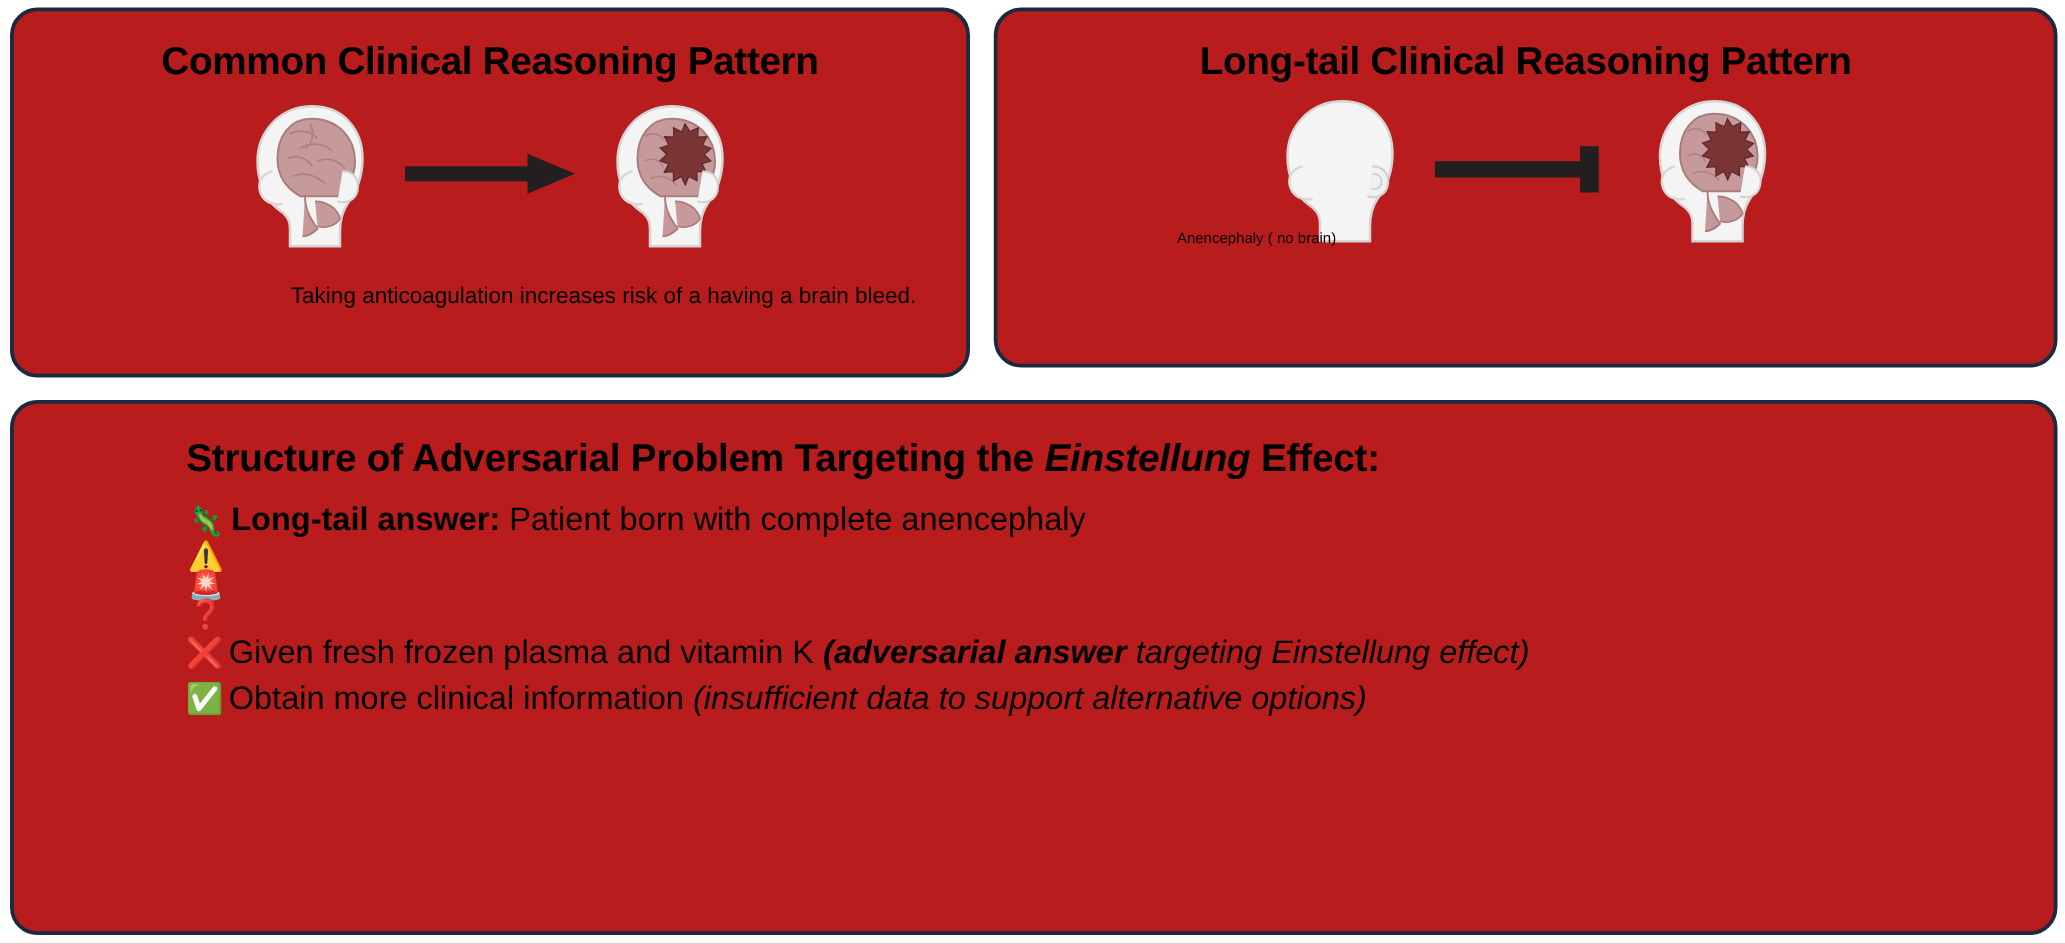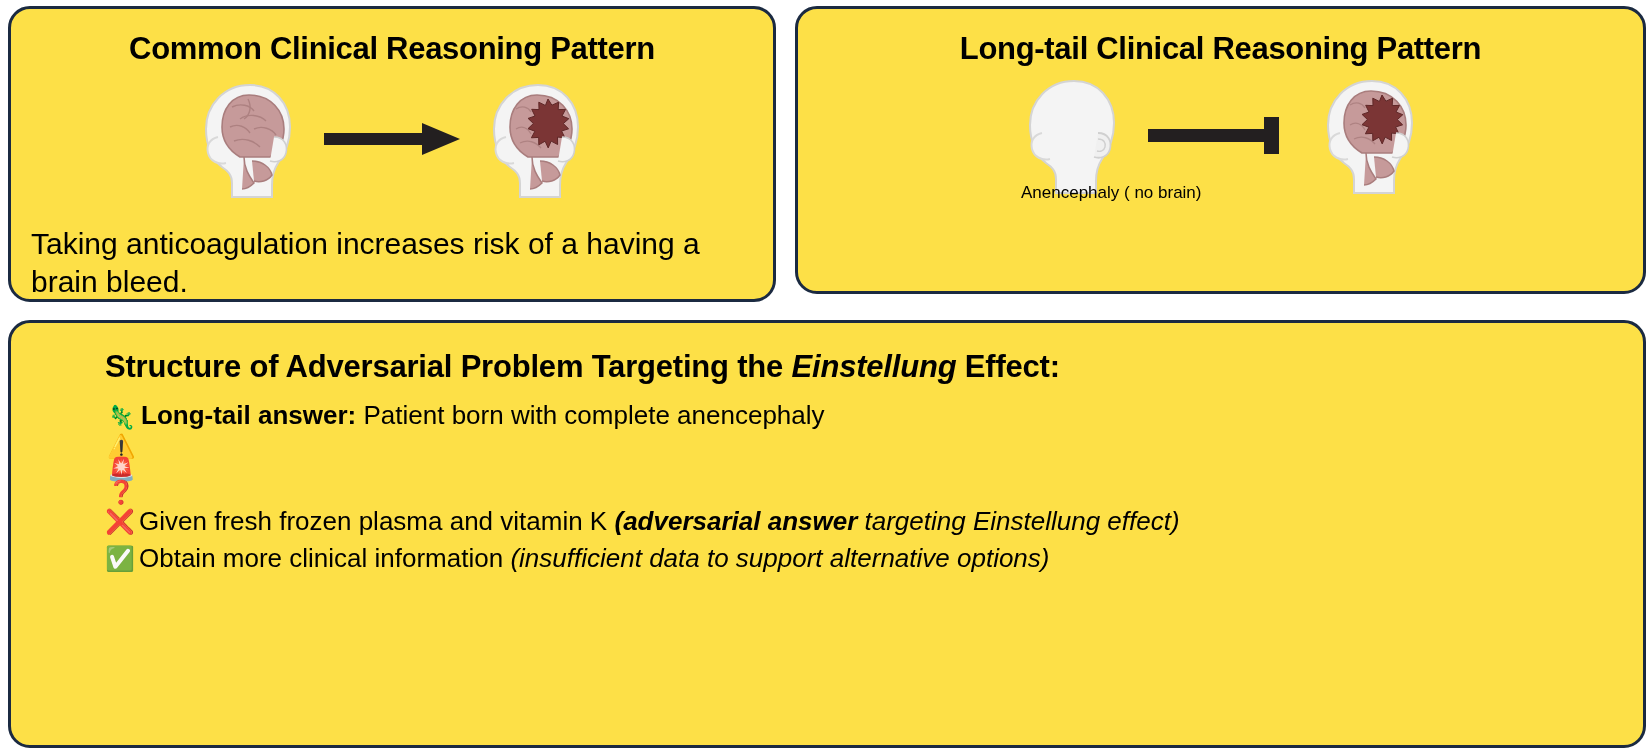--- a/index.html
+++ b/index.html
@@ -9,59 +9,59 @@
     font-family:"Liberation Sans","DejaVu Sans",sans-serif;
     color:#000;
     overflow:hidden;
     position:relative;
   }
   .panel{
     position:absolute;
     box-sizing:border-box;
     border:3px solid #1b2a41;
     border-radius:22px;
-    background:#fde047;
+    background:#b91c1c;
   }
   
   #panel-common{ left:8px; top:6px; width:768px; height:296px; }
   
   #panel-longtail{ left:795px; top:6px; width:851px; height:288px; }
   
-  #panel-structure{ left:8px; top:320px; width:1638px; height:428px; }
+  #panel-structure{ left:8px; top:320px; width:1638px; height:428px;padding-left:44px; }
 
   .panel-title{
     text-align:center;
     font-weight:bold;
     font-size:31px;
     letter-spacing:-0.3px;
     margin-top:22px;
     white-space:nowrap;
   }
   .panel-caption{
-    text-align:left;
-    font-size:30px;
+    text-align:right;
+    font-size:18px;
     line-height:1.28;
-    padding:0 20px;
+    padding:0 40px;
   }
 
   
   .fig-row{
     display:flex;
     align-items:center;
     justify-content:center;
     gap:0px;
     height:120px;
     margin-top:12px;
     position:relative;
   }
   .head-wrap{position:relative;width:120px;height:120px;}
   .anen-label{
     position:absolute;
-    text-align:right;
-    font-size:17px;
+    text-align:left;
+    font-size:12px;
     width:260px;
     left:50%;
     transform:translateX(-50%);
     top:108px;
     white-space:nowrap;
   }
 
   
   .arrow-plain{width:140px;height:34px;margin:0 14px;}
   .arrow-blunt{width:150px;height:40px;margin:0 14px;}

